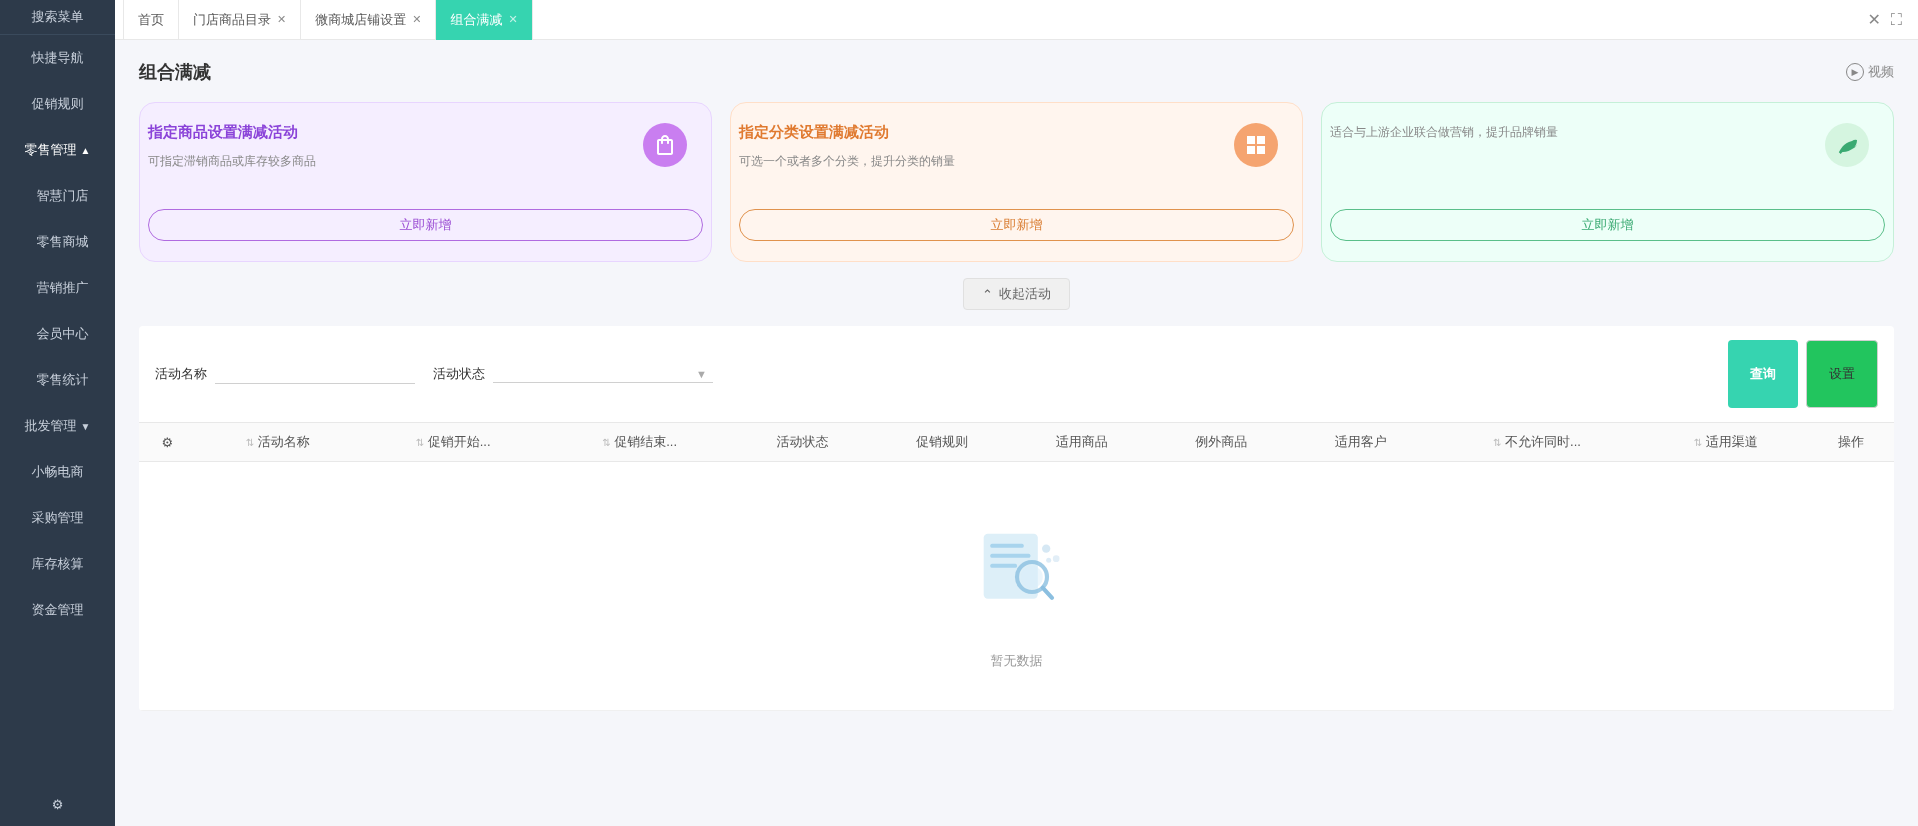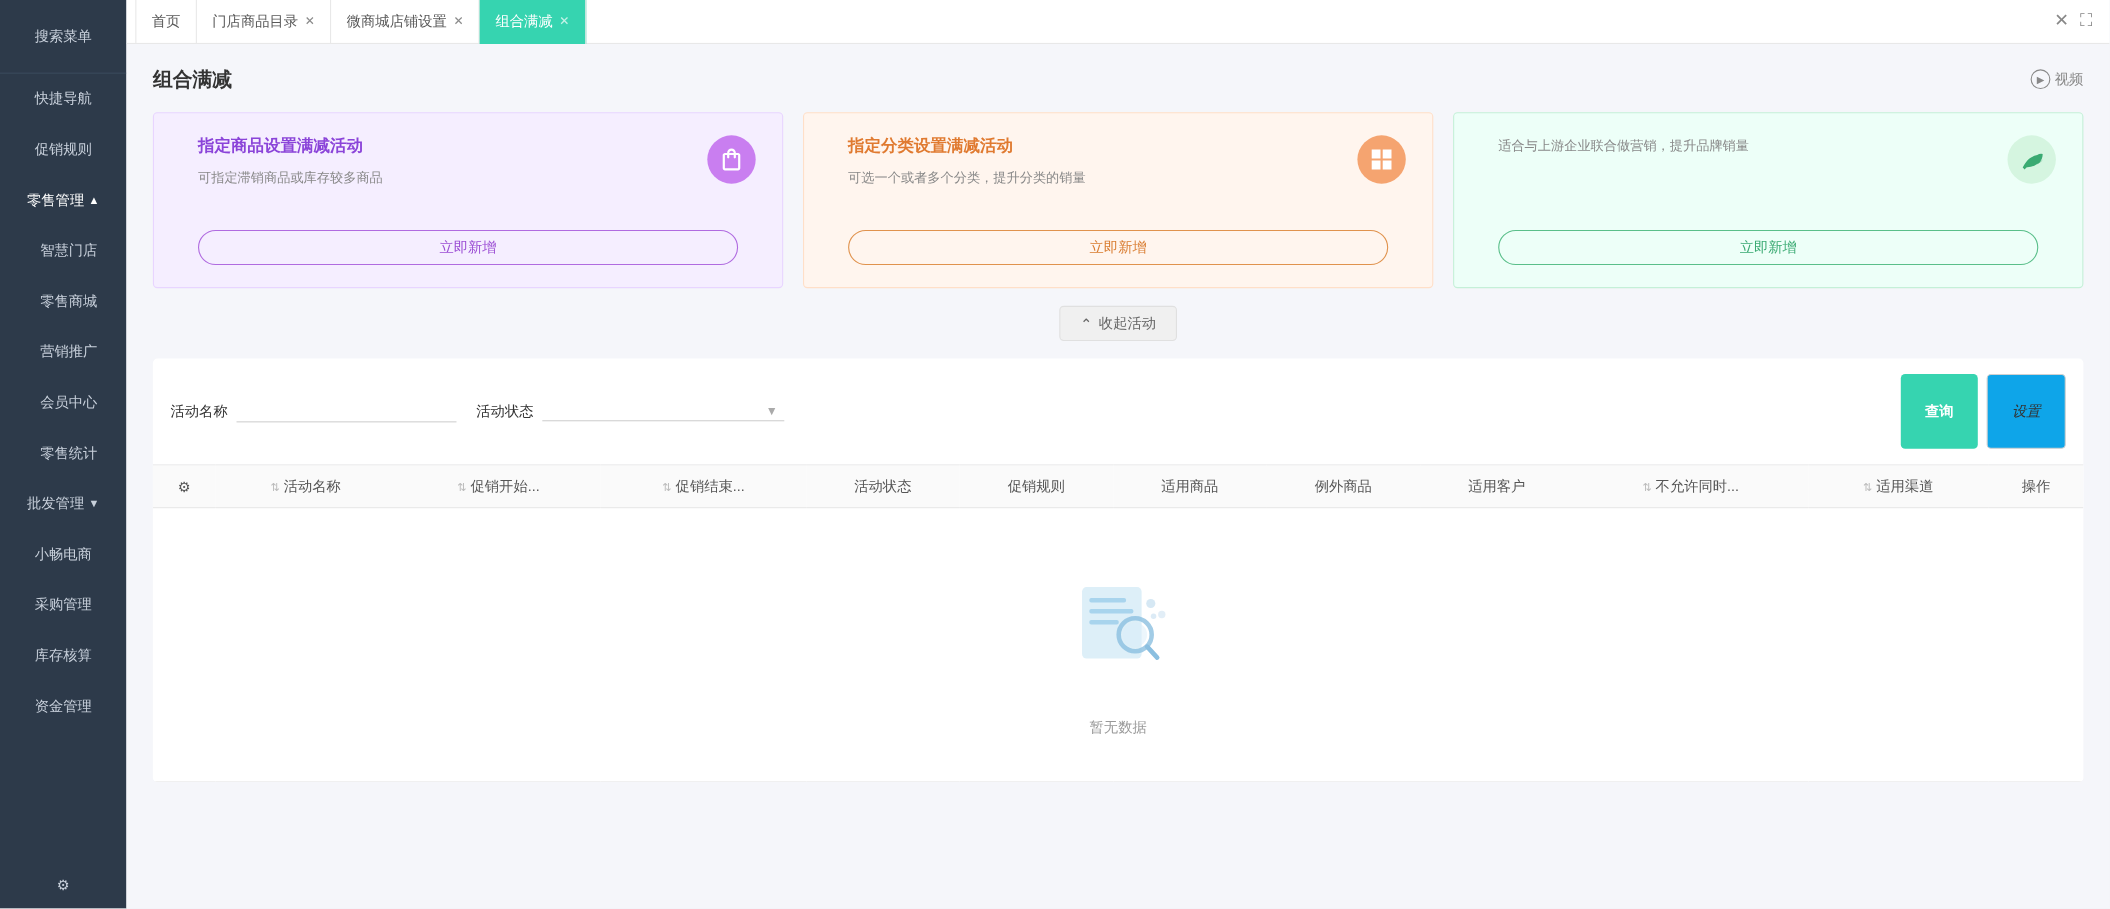--- a/index.html
+++ b/index.html
@@ -9,21 +9,21 @@
     .sidebar {
       width: 115px;
       background: #2d3a4a;
       color: #c8d0db;
       display: flex;
       flex-direction: column;
       flex-shrink: 0;
       height: 100%;
     }
     .sidebar-search {
-      padding: 24px 10px;
+      padding: 8px 10px;
       font-size: 13px;
       color: #c8d0db;
       cursor: pointer;
       text-align: center;
       border-bottom: 1px solid #3a4a5c;
     }
     .sidebar-item {
       padding: 14px 10px;
       font-size: 13px;
       color: #c8d0db;
@@ -126,22 +126,22 @@
     }
 
     
     .cards-row {
       display: flex;
       gap: 18px;
       margin-bottom: 16px;
     }
     .card {
       flex: 1;
-      border-radius: 4px;
-      padding: 20px 40px;
+      border-radius: 16px;
+      padding: 20px 8px;
       display: flex;
       flex-direction: column;
       gap: 10px;
       position: relative;
       min-height: 160px;
       justify-content: center;
     }
     .card-purple { background: #f5eeff; border: 1px solid #e8d5ff; }
     .card-orange { background: #fff5ee; border: 1px solid #ffdfc8; }
     .card-green { background: #edfff8; border: 1px solid #c5f0d8; }
@@ -244,28 +244,27 @@
       background: #36d4b0;
       color: #fff;
       border: none;
       border-radius: 4px;
       padding: 6px 22px;
       font-size: 13px;
       cursor: pointer;
       font-weight: bold;
     }
     .btn-default {
-      background: #0ea5e9;
+      background: #22c55e;
       color: #333;
       border: 1px solid #d0d0d0;
       border-radius: 4px;
       padding: 24px 22px;
       font-size: 13px;
       cursor: pointer;
-      font-style: italic;
     }
 
     
     .table-wrap {
       background: #fff;
       border-radius: 0 0 4px 4px;
       overflow: hidden;
     }
     .data-table {
       width: 100%;

